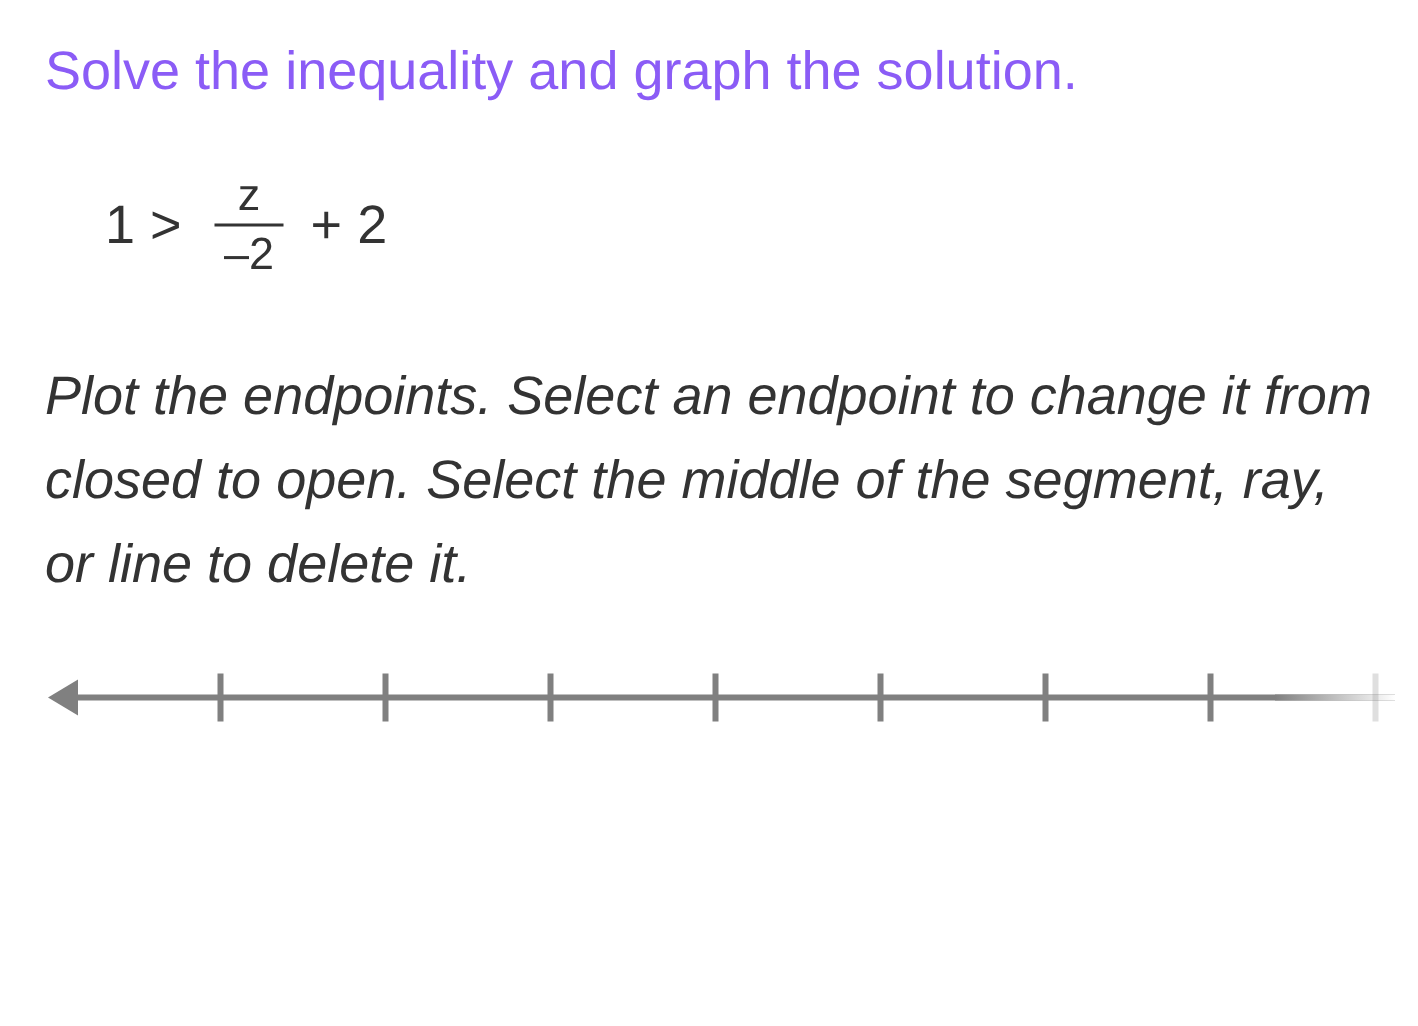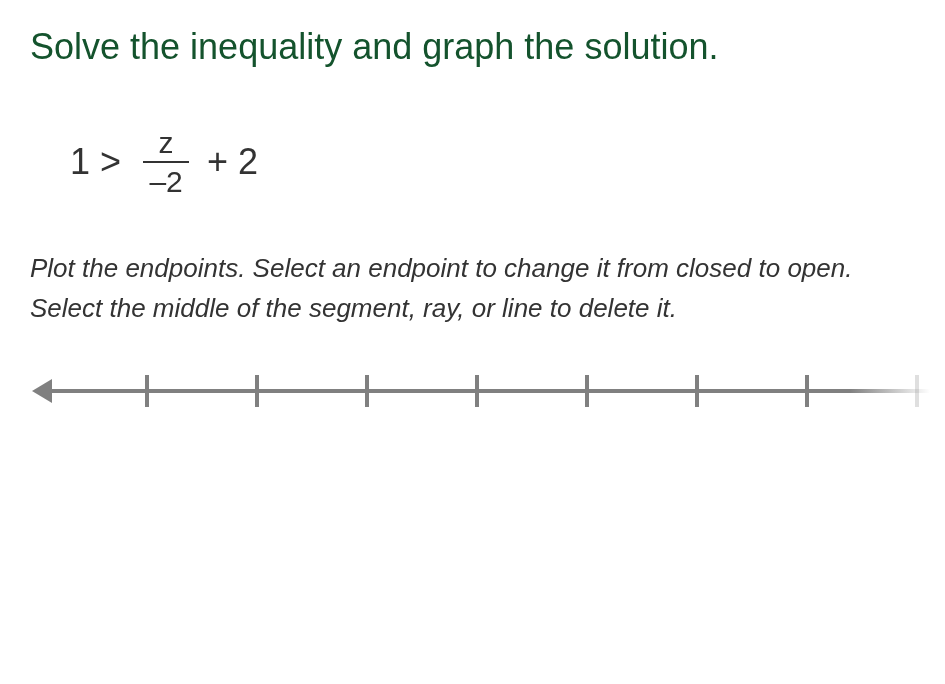--- a/index.html
+++ b/index.html
@@ -13,23 +13,23 @@
       background: #ffffff;
       font-family: Verdana, Geneva, sans-serif;
       color: #333333;
       padding: 20px 30px;
       position: relative;
       overflow: hidden;
     }
     .question-text {
       font-size: 36px;
       line-height: 1.5;
-      color: #14532d;
+      color: #8b5cf6;
       font-weight: normal;
-      margin-bottom: 52px;
+      margin-bottom: 40px;
     }
     .inequality-wrapper {
       display: flex;
       align-items: center;
       margin-left: 40px;
       margin-bottom: 50px;
       font-size: 36px;
       color: #333333;
     }
     .lhs {
@@ -59,21 +59,21 @@
     }
     .fraction .den {
       font-size: 30px;
       line-height: 1.1;
       padding: 0 6px;
     }
     .plus-two {
       margin-left: 6px;
     }
     .instructions {
-      font-size: 26px;
+      font-size: 36px;
       line-height: 1.55;
       font-style: italic;
       color: #333333;
       margin-bottom: 38px;
     }
     .numberline-container {
       position: relative;
       width: 900px;
       height: 60px;
       margin-left: 0px;

